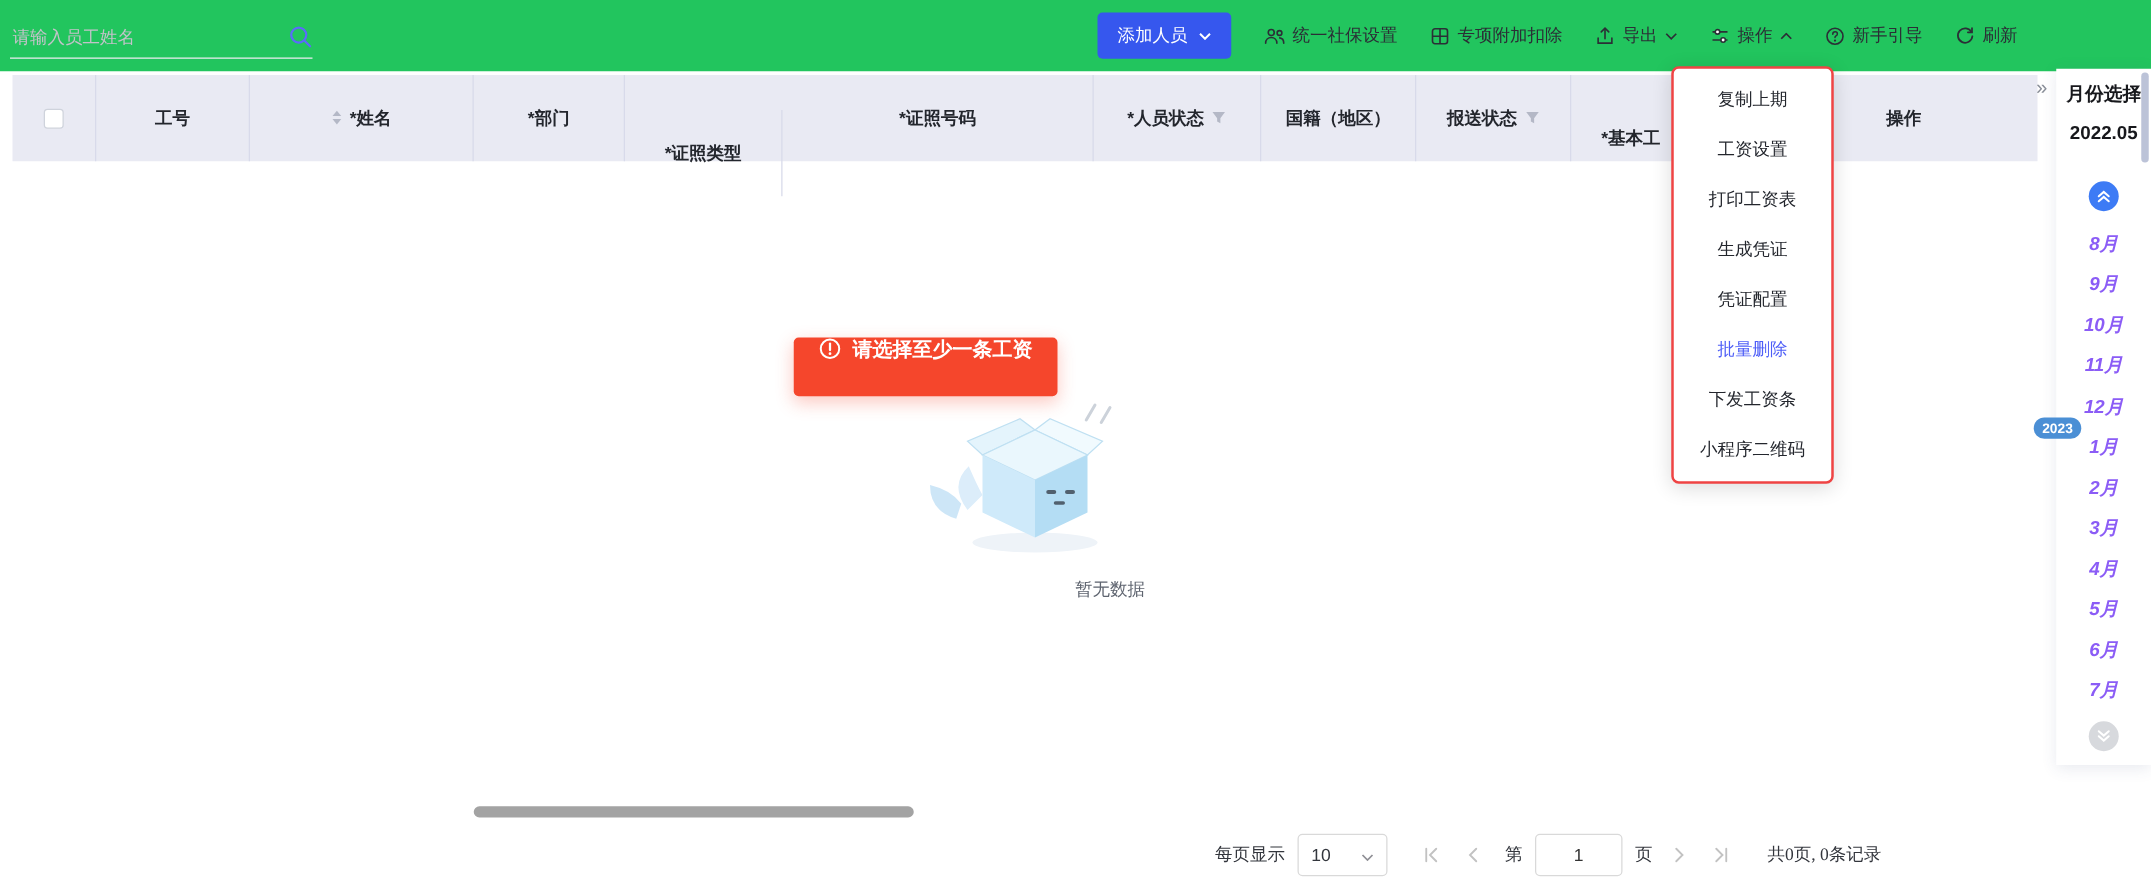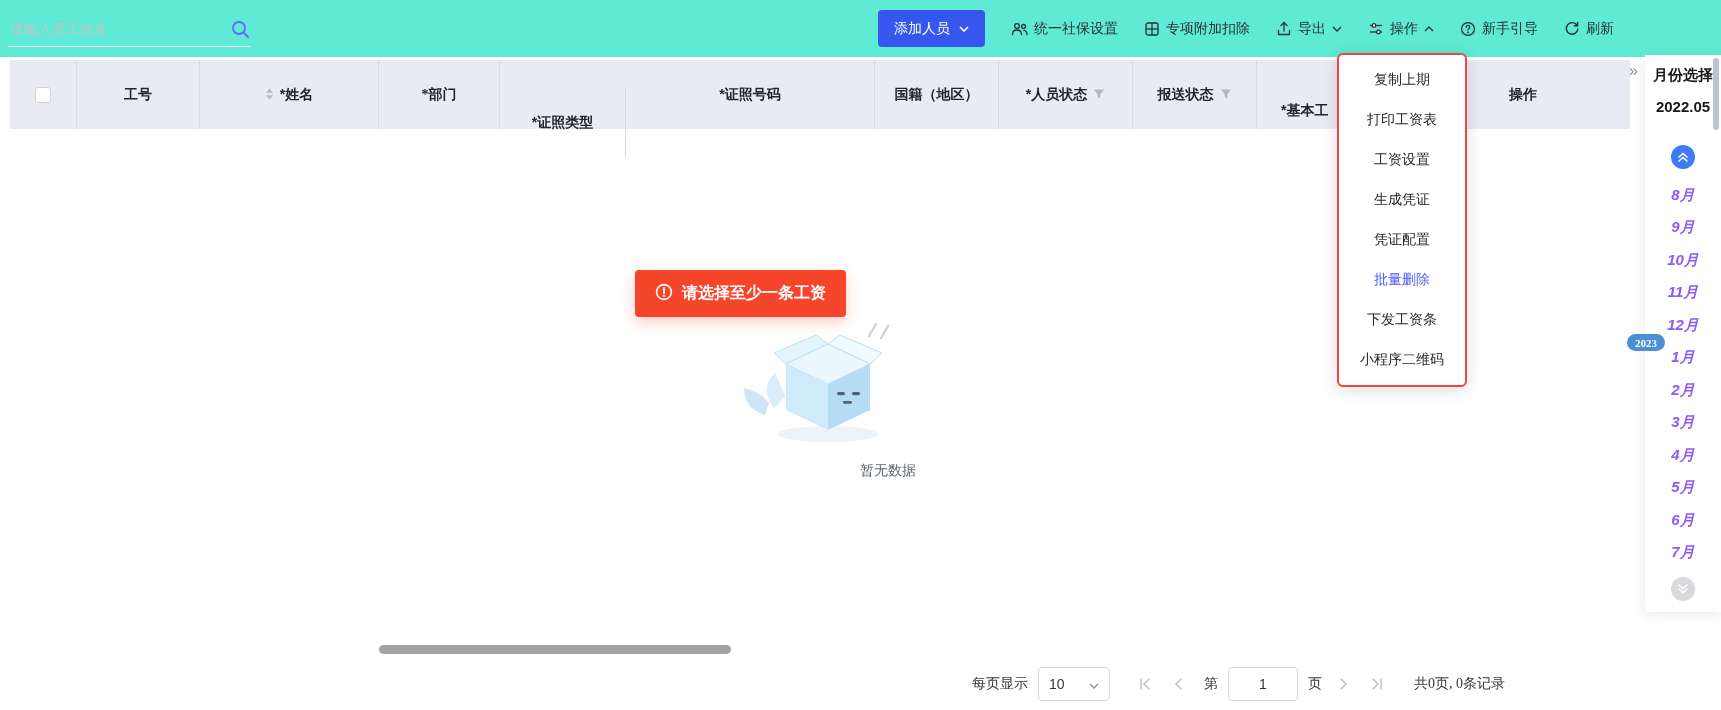--- a/index.html
+++ b/index.html
@@ -4,49 +4,49 @@
 <style>
   * { box-sizing: border-box; }
   html,body { margin:0; padding:0; background:#fff; }
   .screen {
     position:relative; width:1721px; height:710px; overflow:hidden;
     background:#ffffff; color:#2b2f36;
     font-family:"Liberation Sans","DejaVu Sans",sans-serif;
   }
 
   
-  .topbar { position:absolute; left:0; top:0; width:100%; height:57px; background:#5eead4; }
+  .topbar { position:absolute; left:0; top:0; width:100%; height:57px; background:#22c55e; }
   .search-wrap { position:absolute; left:8px; top:11px; width:242px; height:36px; display:flex; align-items:center; border-bottom:1px solid #ededf1; }
   .search-input { flex:1; border:none; outline:none; background:transparent; font-size:14px; color:#333; font-family:inherit; }
   .search-input::placeholder { color:#c3c3c9; }
   .search-icon { display:flex; margin-left:6px; cursor:pointer; }
 
   .topbar-actions { position:absolute; right:107px; top:0; height:57px; display:flex; align-items:center; gap:26px; }
   .add-btn { display:flex; align-items:center; gap:9px; height:37px; padding:0 16px; background:#3657ee; color:#fff; border:none; border-radius:4px; font-size:14px; font-family:inherit; cursor:pointer; }
   .txt-btn { display:flex; align-items:center; gap:6px; background:none; border:none; padding:0; font-size:14px; color:#2b2f36; font-family:inherit; cursor:pointer; white-space:nowrap; }
   .txt-btn svg, .add-btn svg { display:block; }
 
   
   .thead { position:absolute; left:10px; top:60px; width:1620px; height:69px; display:flex; background:#e9eaf3; }
   .th { display:flex; align-items:center; justify-content:center; gap:6px; height:100%; border-right:1px solid #d8daea; font-size:14px; font-weight:700; color:#23262d; }
-  .w-check{width:67px;} .w-id{width:123px;} .w-name{width:179px;} .w-dept{width:121px;font-family:Liberation Serif, serif;}
+  .w-check{width:67px;} .w-id{width:123px;} .w-name{width:179px;} .w-dept{width:121px;}
   .w-ctype{width:126px;margin-top:28px;} .w-cno{width:249px;} .w-nat{width:124px;} .w-pst{width:134px;}
   .w-rst{width:124px;} .w-base{width:159px;} .w-op{width:214px; border-right:none;}
   .th-base { align-items:flex-end; justify-content:flex-start; padding:0 0 9px 24px; }
   .checkbox { width:16px; height:16px; background:#fff; border:1px solid #cfd3dc; border-radius:3px; cursor:pointer; }
 
   .collapse-icon { position:absolute; left:1629px; top:63px; font-size:16px; color:#8a8f99; cursor:pointer; line-height:1; }
 
   
   .action-menu { position:absolute; left:1337px; top:53px; width:130px; padding:5px 0; background:#fff; border:2px solid #ef4444; border-radius:6px; box-shadow:0 3px 16px rgba(0,0,0,.14); z-index:60; }
   .menu-item { height:40px; display:flex; align-items:center; justify-content:center; font-size:14px; color:#23262d; cursor:pointer; }
   .menu-item.active { color:#4e5ef7; }
 
   
-  .toast { position:absolute; left:635px; top:270px; height:47px; padding:0 20px; display:flex; align-items:center; gap:9px; background:#f5462c; border-radius:4px; z-index:40; box-shadow:0 5px 14px rgba(245,70,44,.28); }
+  .toast { position:absolute; left:635px; top:270px; height:47px; padding:0 20px; display:flex; gap:9px; background:#f5462c; border-radius:4px; z-index:40; box-shadow:0 5px 14px rgba(245,70,44,.28); }
   .toast-msg { color:#fff; font-size:16px; font-weight:700; }
 
   
   .empty { position:absolute; left:716px; top:330px; width:200px; text-align:right; }
   .empty-label { margin-top:8px; font-size:14px; color:#5f6570; }
   .sparkles { position:absolute; left:866px; top:314px; z-index:5; }
 
   
   .hscroll { position:absolute; left:379px; top:645px; width:352px; height:9px; border-radius:5px; background:#a3a3a3; cursor:grab; }
   .vscroll { position:absolute; left:1713px; top:58px; width:6px; height:72px; border-radius:3px; background:#bcc3d8; z-index:40; cursor:grab; }
@@ -63,21 +63,21 @@
 
   
   .month-panel { position:absolute; left:1645px; top:55px; width:76px; height:557px; background:#fff; box-shadow:0 2px 12px rgba(60,70,120,.12); z-index:30; }
   .mp-title { margin-top:11px; text-align:center; font-size:15px; font-weight:700; color:#17181c; }
   .mp-current { margin-top:13px; text-align:center; font-size:15px; font-weight:700; color:#17181c; }
   .mp-btn { display:flex; align-items:center; justify-content:center; width:24px; height:24px; border-radius:50%; border:none; padding:0; cursor:pointer; margin:30px auto 0; }
   .mp-btn.up { background:#3d7bf5; }
   .mp-btn.down { background:#d7d9dd; margin-top:8px; }
   .mp-list { margin-top:10px; }
   .mp-item { height:32.5px; display:flex; align-items:center; justify-content:center; font-size:15px; font-weight:700; color:#8b5cf6; cursor:pointer;font-style:italic; }
-  .year-badge { position:absolute; left:1627px; top:334px; width:38px; height:17px; border-radius:9px; background:#4b8fd5; color:#fff; font-size:11px; font-weight:700; display:flex; align-items:center; justify-content:center; z-index:35;font-family:Liberation Serif, serif; }
+  .year-badge { position:absolute; left:1627px; top:334px; width:38px; height:17px; border-radius:9px; background:#4b8fd5; color:#fff; font-size:11px; font-weight:700; display:flex; align-items:center; justify-content:center; z-index:35; }
 </style>
 </head>
 <body>
 
 <div class="screen">
 
   <div class="topbar">
     <div class="search-wrap">
       <input class="search-input" placeholder="请输入员工姓名" style="">
       <span class="search-icon">
@@ -195,53 +195,53 @@
     </div>
     <div class="th w-dept">
       <span>*部门</span>
     </div>
     <div class="th w-ctype">
       <span>*证照类型</span>
     </div>
     <div class="th w-cno">
       <span>*证照号码</span>
     </div>
-    <div class="th w-nat">
-      <span>国籍（地区）</span>
-    </div>
     <div class="th w-pst">
       <span>*人员状态</span>
       <span>
         <svg width="12" height="12" viewBox="0 0 12 12">
             <path d="M1 1.5h10L7.3 6.5v4L4.7 9.1V6.5z" fill="#b4b8c6"></path>
           </svg>
       </span>
     </div>
+    <div class="th w-nat">
+      <span>国籍（地区）</span>
+    </div>
     <div class="th w-rst">
       <span>报送状态</span>
       <span>
         <svg width="12" height="12" viewBox="0 0 12 12">
             <path d="M1 1.5h10L7.3 6.5v4L4.7 9.1V6.5z" fill="#b4b8c6"></path>
           </svg>
       </span>
     </div>
     <div class="th w-base th-base">
       <span>*基本工</span>
     </div>
     <div class="th w-op">
       <span>操作</span>
     </div>
   </div>
 
   <span class="collapse-icon">»</span>
 
   <div class="action-menu">
     <div class="menu-item">复制上期</div>
+    <div class="menu-item">工资设置</div>
     <div class="menu-item">打印工资表</div>
-    <div class="menu-item">工资设置</div>
     <div class="menu-item">生成凭证</div>
     <div class="menu-item">凭证配置</div>
     <div class="menu-item active">批量删除</div>
     <div class="menu-item">下发工资条</div>
     <div class="menu-item">小程序二维码</div>
   </div>
 
   <div class="toast">
     <span>
       <svg width="18" height="18" viewBox="0 0 18 18">

